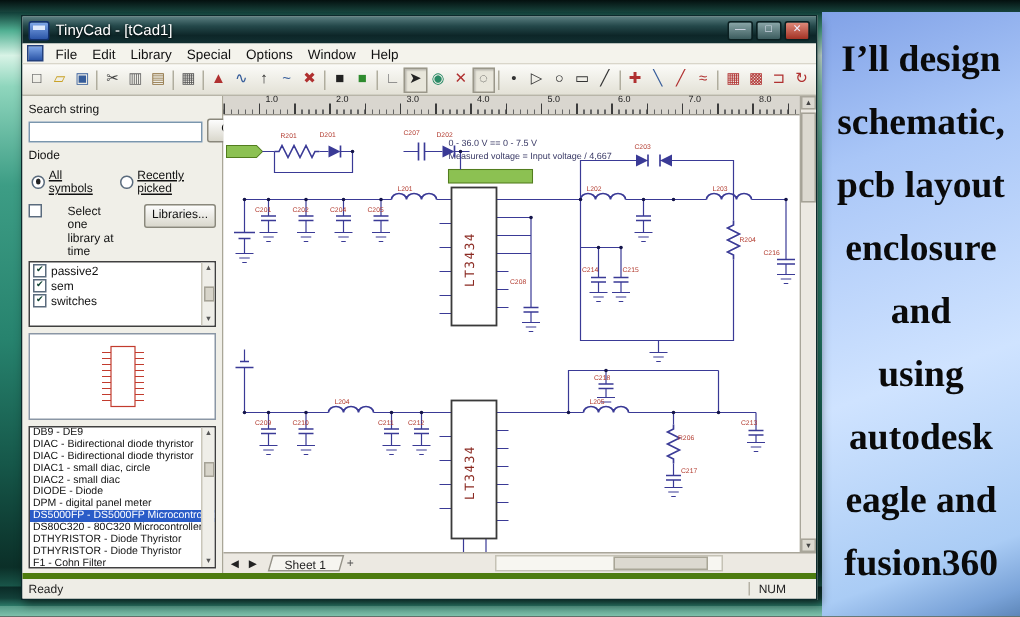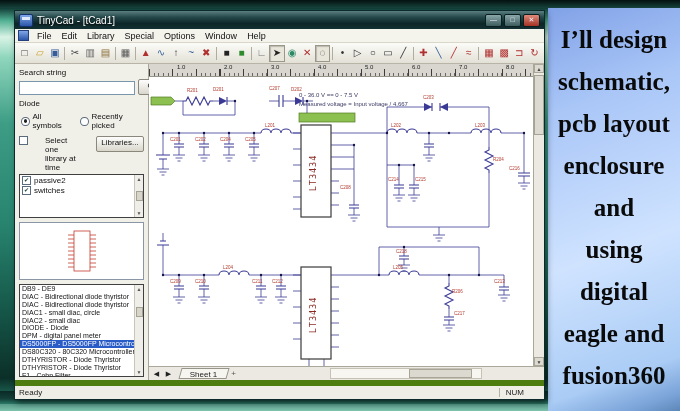--- a/index.html
+++ b/index.html
@@ -51,21 +51,21 @@
   .sidebar{width:134px;flex:0 0 134px;background:#f0efe8;border-right:1px solid #a9a697;
       padding:3px 4px;box-sizing:border-box;font-size:8px;color:#111;display:flex;flex-direction:column;}
   .sb-label{margin:1px 0 2px 0;}
   .search-row{display:flex;gap:3px;align-items:flex-end;}
   .search-input{flex:1;height:12px;border:1px solid #7a96ad;font-size:8px;padding:0 2px;
       font-family:"Liberation Sans",sans-serif;background:#fff;}
   .btn{height:14px;background:linear-gradient(180deg,#fdfdfd,#d9d7cc);border:1px solid #8a887c;
       border-radius:2px;font-size:8px;text-align:center;line-height:12px;}
   .get-btn{width:30px;flex:0 0 30px;}
   .lib-btn{width:46px;flex:0 0 46px;}
-  .radio-row{display:flex;gap:10px;margin:2px 0 4px 2px;}
+  .radio-row{display:flex;gap:10px;margin:2px 0 4px 2px;text-decoration:underline;}
   .radio-opt{display:flex;align-items:center;gap:3px;}
   .radio{width:7px;height:7px;border-radius:50%;border:1px solid #5a6b7d;background:#fff;position:relative;}
   .radio.sel::after{content:"";position:absolute;inset:1.5px;background:#222;border-radius:50%;}
   .check-row{display:flex;align-items:flex-start;gap:17px;margin:2px 0 2px 0;}
   .cb{width:7px;height:7px;flex:0 0 7px;border:1px solid #5a6b7d;background:#fff;font-size:6px;line-height:7px;
       text-align:center;color:#143;}
   .librow.checked .cb::before{content:"✔";}
   .listbox{background:#fff;border:1px solid #404040;position:relative;overflow:hidden;}
   .liblist{height:42px;flex:0 0 42px;}
   .librow{display:flex;align-items:center;gap:3px;height:10px;padding-left:2px;padding-right:10px;}
@@ -97,21 +97,21 @@
   .vthumb{position:absolute;left:0;right:0;top:2px;height:60px;background:#dcd9d0;border:1px solid #a5a296;box-sizing:border-box;}
   .sheetbar{height:13px;flex:0 0 13px;background:#ece9e2;border-top:1px solid #a9a69a;
       display:flex;align-items:center;font-size:8px;color:#222;padding-left:2px;gap:1px;}
   .sheet-arrow{width:11px;text-align:center;font-size:7px;}
   .sheettab{height:11px;line-height:11px;padding:0 9px;background:#f6f5f0;border:1px solid #97948a;
       transform:skewX(-16deg);margin-left:5px;box-sizing:border-box;}
   .sheettab>span{display:block;transform:skewX(16deg);}
   .tabplus{width:10px;text-align:center;color:#555;}
   .hsb{margin-left:auto;margin-right:62px;width:150px;height:9px;background:#f7f6f1;border:1px solid #c5c2b5;position:relative;}
   .hsb-thumb{position:absolute;left:52%;width:42%;top:0;bottom:0;background:#dcd9d0;border:1px solid #a9a697;box-sizing:border-box;}
-  .statusbar{height:13px;flex:0 0 13px;background:#eeede6;border-top:6px solid #4d7c0f;
+  .statusbar{height:13px;flex:0 0 13px;background:#eeede6;border-top:4px solid #4d7c0f;
       display:flex;align-items:center;font-size:8px;color:#222;padding:0 4px;}
   .sb-right{margin-left:auto;border-left:1px solid #b5b2a5;padding:0 16px 0 6px;}
 
   
   .tool-popup{position:absolute;left:423px;top:57px;width:106px;height:38px;z-index:30;
       border:1px solid #8fa3b5;border-radius:4px;background:linear-gradient(180deg,#cfe0ee,#e9eef4 40%,#dde4ec);
       box-shadow:1px 2px 4px rgba(0,0,0,.35);box-sizing:border-box;}
   .tool-title{font-size:8px;color:#1c2c3c;padding:1px 0 0 5px;}
   .tool-btn{display:block;margin:3px auto 0 auto;width:88px;height:16px;background:linear-gradient(180deg,#fff,#ececec);
       border:1px solid #9aa4ae;border-radius:3px;font-size:7px;line-height:14px;text-align:center;color:#222;}
@@ -137,21 +137,21 @@
   <div class="botband"></div>
 
   <div class="blue-panel">
 
   <div class="oline">I’ll design</div>
       <div class="oline">schematic,</div>
       <div class="oline">pcb layout</div>
       <div class="oline">enclosure</div>
       <div class="oline">and</div>
       <div class="oline">using</div>
-      <div class="oline">digital</div>
+      <div class="oline">autodesk</div>
       <div class="oline">eagle and</div>
       <div class="oline">fusion360</div>
     </div>
 
   <div id="win">
     <div class="titlebar">
       <span class="app-icon"></span>
       <span class="title-text">TinyCad - [tCad1]</span>
       <span class="win-controls">
         <span class="wc">—</span>
@@ -243,20 +243,24 @@
         </div>
         <div class="listbox liblist">
           <span>
             
           
               <div class="librow checked">
                 <span class="cb"></span>
                 <span>passive2</span>
               </div>
             
+              <div class="librow checked">
+                <span class="cb"></span>
+                <span>sem</span>
+              </div>
             
               <div class="librow checked">
                 <span class="cb"></span>
                 <span>switches</span>
               </div>
             
             </span>
           <div class="mini-vsb">
             <span>▲</span>
             <span class="mini-thumb"></span>

